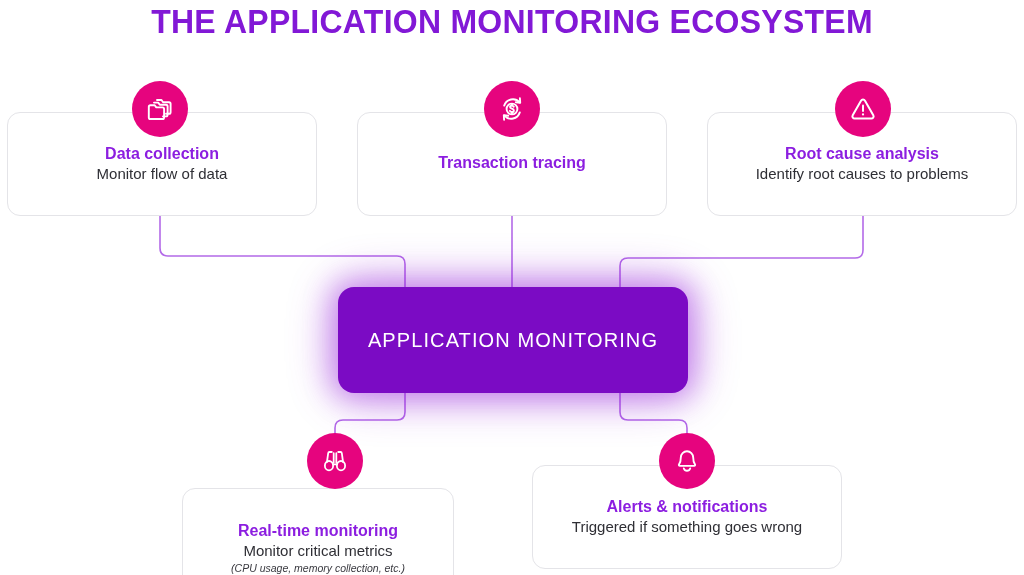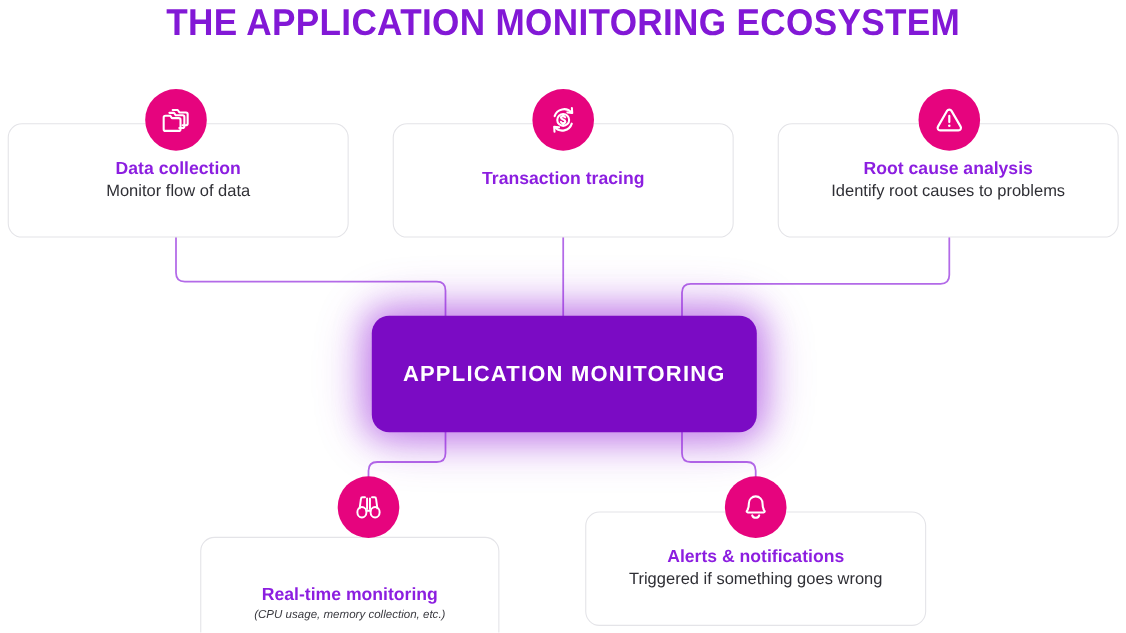--- a/index.html
+++ b/index.html
@@ -134,21 +134,21 @@
     border-radius: 16px;
     background: #7b0bc4;
     display: flex;
     align-items: center;
     justify-content: center;
     box-shadow: 0 0 26px 8px rgba(150, 30, 220, 0.35);
   }
   #central-node-label {
     color: #ffffff;
     font-size: 20px;
-    font-weight: 700;
+    font-weight: 400;
     letter-spacing: 1.1px;
     text-transform: uppercase;
     white-space: nowrap;
   }
 </style>
 </head>
 <body>
 
 <div id="page-title">THE APPLICATION MONITORING ECOSYSTEM</div>
 
@@ -174,20 +174,21 @@
   <div class="card-title">Transaction tracing</div>
 </div>
 
 <div class="node-card" id="card-root-cause-analysis">
   <div class="card-title">Root cause analysis</div>
   <div class="card-desc">Identify root causes to problems</div>
 </div>
 
 <div class="node-card" id="card-real-time-monitoring">
   <div class="card-title">Real-time monitoring</div>
+  <div class="card-desc">Monitor critical metrics</div>
   <div class="card-note">(CPU usage, memory collection, etc.)</div>
 </div>
 
 <div class="node-card" id="card-alerts-notifications">
   <div class="card-title">Alerts &amp; notifications</div>
   <div class="card-desc">Triggered if something goes wrong</div>
 </div>
 
 <div id="central-node-glow"></div>
 <div id="central-node">

